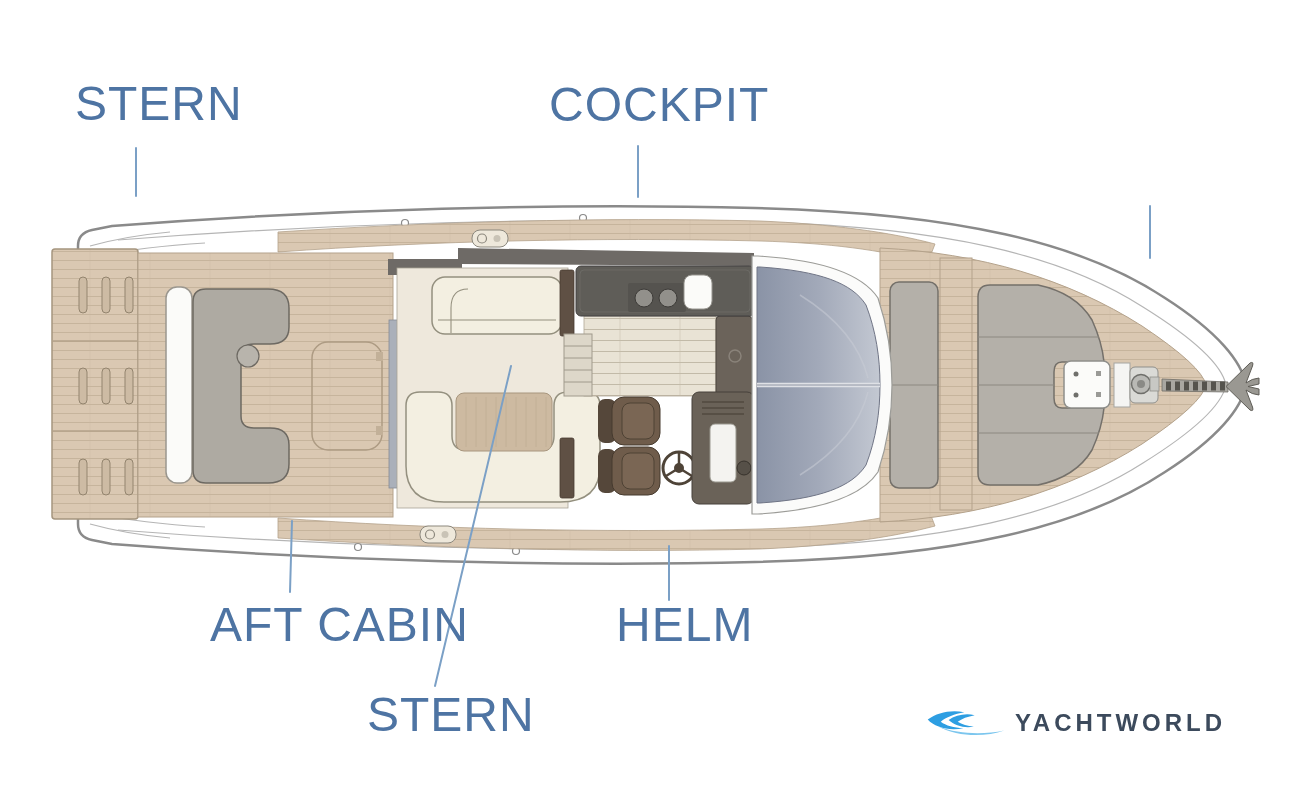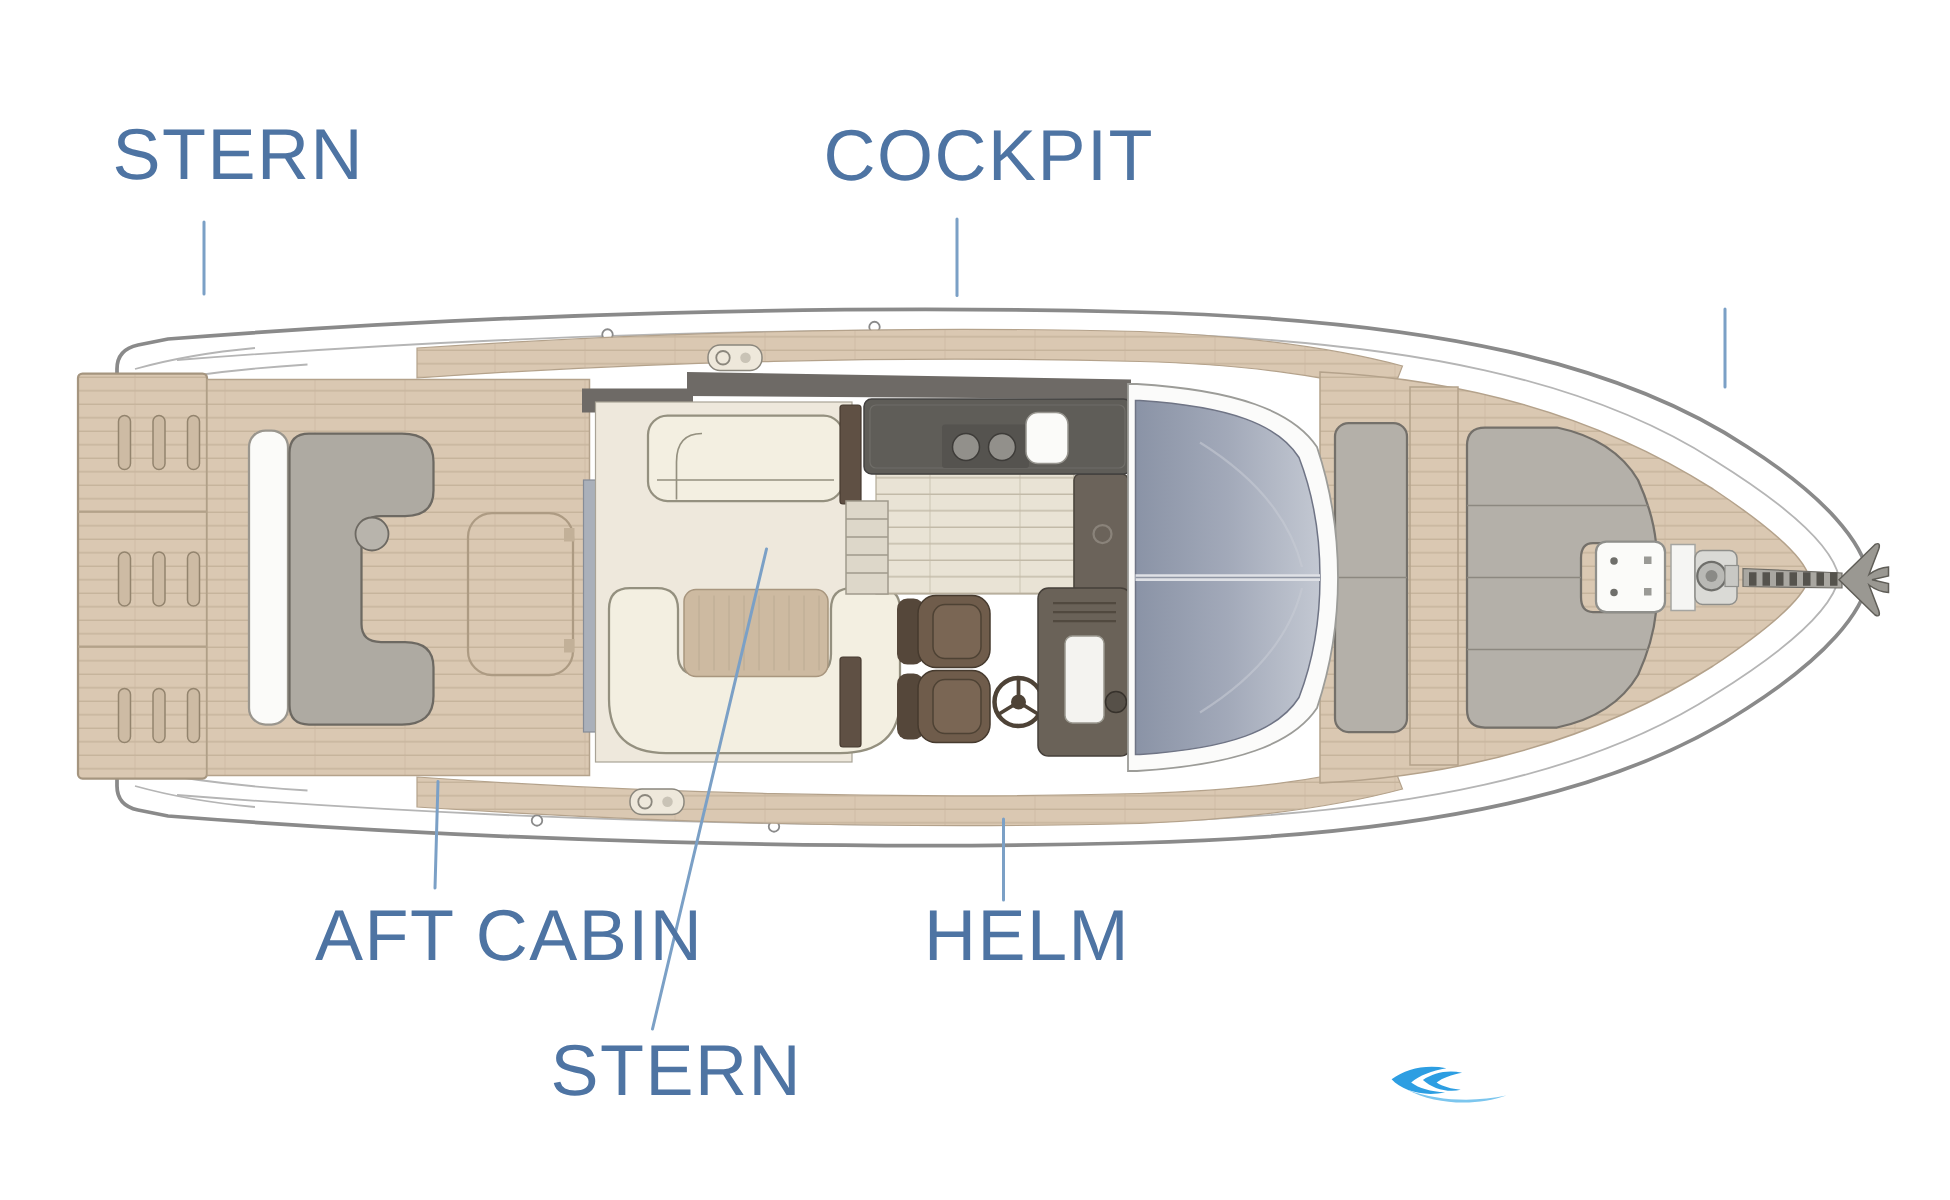--- a/index.html
+++ b/index.html
@@ -255,15 +255,16 @@
   <div class="area-label" id="label-aft-deck">AFT CABIN</div>
   <div class="area-label" id="label-helm">HELM</div>
   <div class="area-label" id="label-cabin">STERN</div>
 
   <div class="logo">
     <svg width="80" height="30" viewBox="0 0 92 34">
       <path class="logo-swoosh-main" d="M 2 13 C 13 5 28 1.5 44 4.5 C 33 6.5 23 10 17 15.5 C 23 20 32 22.5 43 23 C 27 26.5 10 22 2 13 Z"></path>
       <path class="logo-swoosh-main" d="M 26 13.5 C 34 8 45 5.5 56 8 C 48 9.5 41 12 36.5 15.5 C 41 18.5 48 20.5 55 21 C 45 23.5 33 20 26 13.5 Z"></path>
       <path class="logo-swoosh-tail" d="M 14 21 C 38 30 66 30.5 90 25.5 C 68 33.5 36 33 14 21 Z"></path>
     </svg>
+    <span class="logo-text">YACHTWORLD</span>
   </div>
 
 </div>
 
 </body></html>

